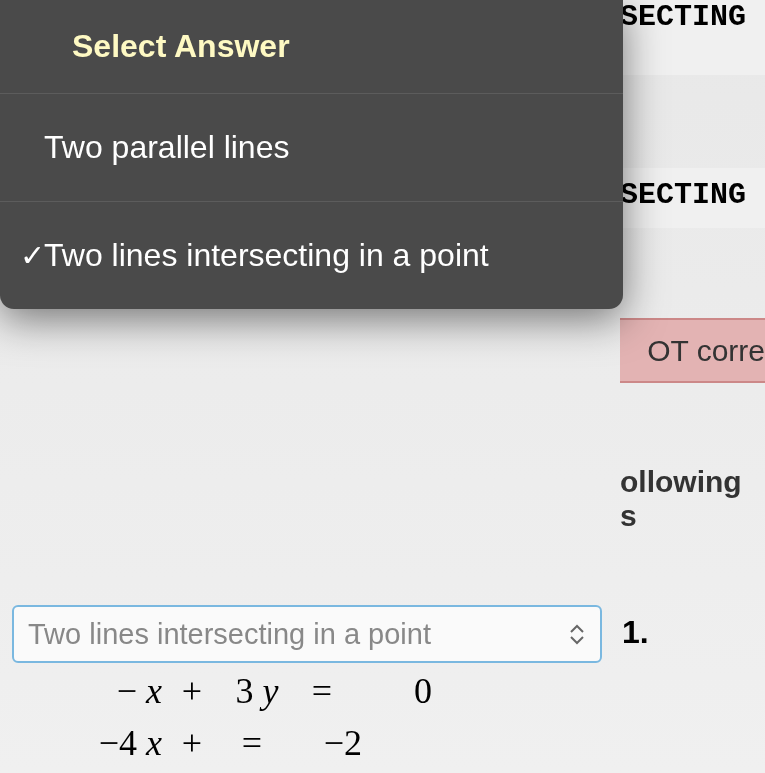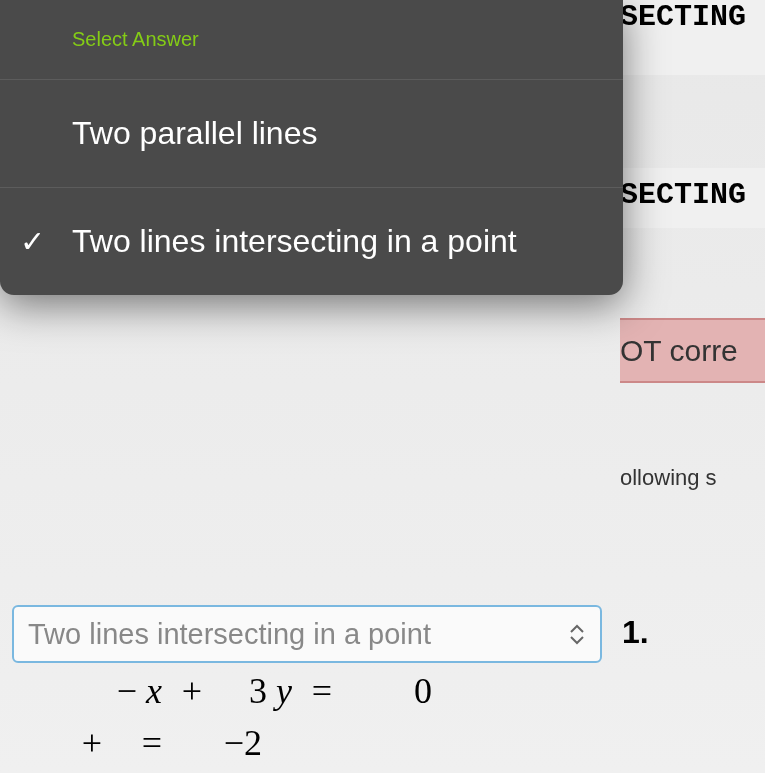--- a/index.html
+++ b/index.html
@@ -55,49 +55,51 @@
       left: 620px;
       width: 145px;
       height: 65px;
       background: #e3b3b3;
       border-top: 2px solid #c88;
       border-bottom: 2px solid #c88;
       font-family: -apple-system, sans-serif;
       font-size: 30px;
       color: #333;
       padding-top: 14px;
+      text-align: right;
     }
     .bg-section-4 {
       position: absolute;
       top: 465px;
       left: 620px;
       width: 145px;
       font-family: -apple-system, sans-serif;
-      font-size: 22px;
+      font-size: 30px;
       color: #333;
+      font-weight: bold;
     }
     .dropdown-overlay {
       position: absolute;
       top: 0;
       left: 0;
       width: 623px;
       background: #4a4a4a;
       border-radius: 0 0 14px 14px;
       box-shadow: 0 10px 40px rgba(0,0,0,0.5);
       overflow: hidden;
       z-index: 100;
     }
     .dropdown-header {
       padding: 28px 28px 28px 72px;
-      color: #84cc16;
-      font-size: 20px;
-      font-weight: 400;
+      color: #fef9c3;
+      font-size: 32px;
+      font-weight: 700;
     }
     .dropdown-item {
-      padding: 32px 28px 32px 72px;
+      padding: 32px 28px 32px 44px;
       color: #fff;
       font-size: 32px;
       font-weight: 400;
       border-top: 1px solid #5c5c5c;
       position: relative;
       cursor: pointer;
       line-height: 1.35;
     }
     .checkmark {
       position: absolute;
@@ -155,21 +157,21 @@
     .equation-row {
       display: flex;
       align-items: baseline;
       height: 52px;
     }
     .eq-cell {
       text-align: center;
     }
     .eq-cell.c1 { width: 100px; text-align: right; }
     .eq-cell.c2 { width: 60px; }
-    .eq-cell.c3 { width: 70px; text-align: right; }
+    .eq-cell.c3 { width: 70px; text-align: center; }
     .eq-cell.c4 { width: 60px; }
     .eq-cell.c5 { width: 80px; text-align: right; }
     .math-var {
       font-style: italic;
     }
     .minus {
       font-family: "Times New Roman", serif;
     }
   </style>
 </head>
@@ -209,17 +211,18 @@
 
 <div class="equation-block">
   <div class="equation-row">
     <span class="eq-cell c1"><span class="minus">−</span> <span class="math-var">x</span></span>
     <span class="eq-cell c2">+</span>
     <span class="eq-cell c3">3 <span class="math-var">y</span></span>
     <span class="eq-cell c4">=</span>
     <span class="eq-cell c5">0</span>
   </div>
   <div class="equation-row">
+    <span class="eq-cell c1"><span class="minus">−</span>4 <span class="math-var">x</span></span>
     <span class="eq-cell c2">+</span>
     <span class="eq-cell c4">=</span>
     <span class="eq-cell c5"><span class="minus">−</span>2</span>
   </div>
 </div>
 
 </body></html>

